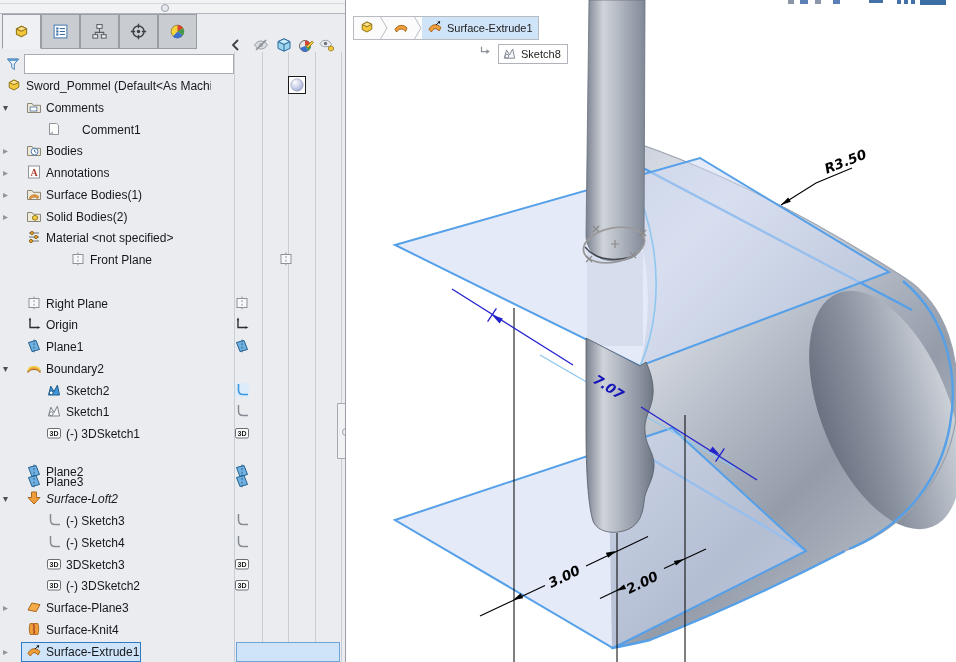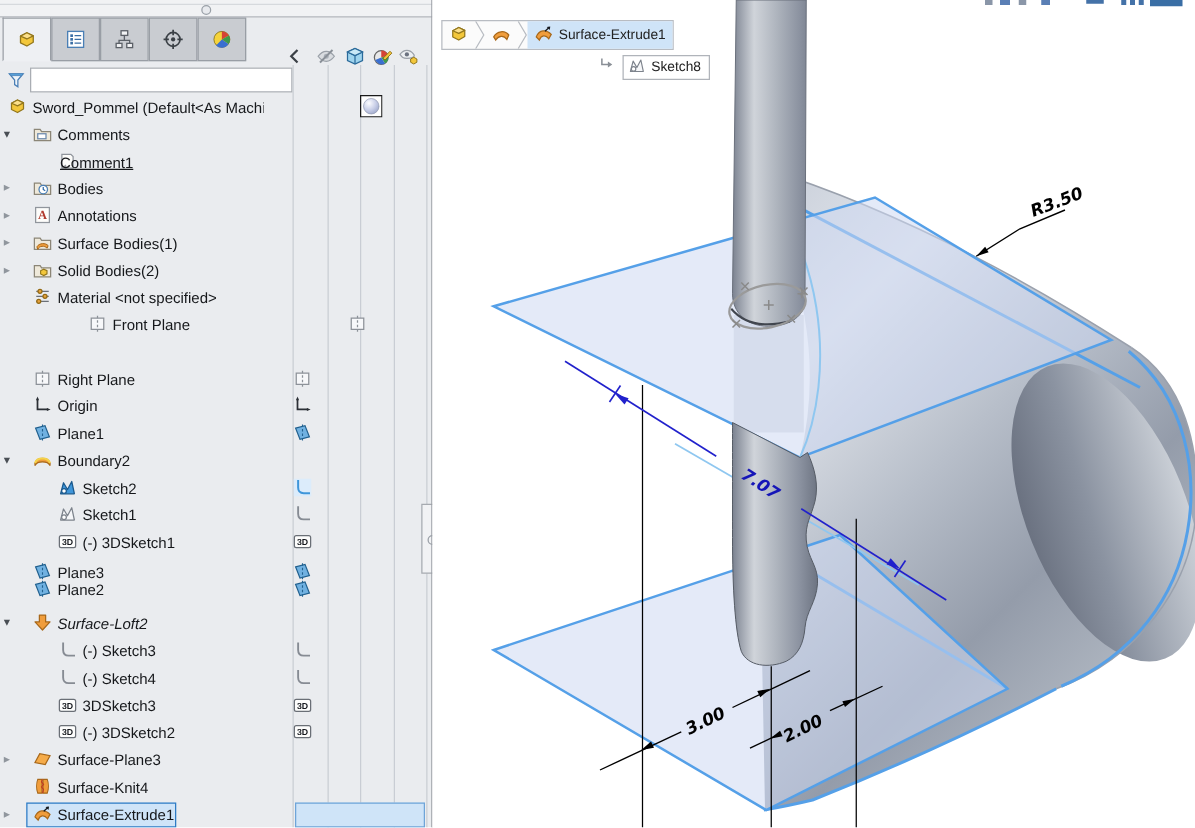--- a/index.html
+++ b/index.html
@@ -175,21 +175,21 @@
               <path d="M1.5 4.5h4.6l1.2 1.8h7.2v7.2H1.5z" fill="#efe9da" stroke="#8c8677"></path>
               <rect x="4.2" y="8" width="6.6" height="4" fill="#fff" stroke="#6b89ac"></rect>
             </svg></span>
           <span class="tlabel" style="left: 46px;">Comments</span>
         </div>
         <div class="trow" style="top: 119.5px;">
           <span class="ticon" style="left: 46px;"><svg viewBox="0 0 16 16" width="16" height="16">
               <path d="M3.5 2.5h7.2l1.8 1.8v9.2H3.5z" fill="#fcfcfa" stroke="#90959c"></path>
               <path d="M3.5 13.5 6.5 11v2.5z" fill="#d8d8d4" stroke="#90959c" stroke-width=".7"></path>
             </svg></span>
-          <span class="tlabel" style="left: 48px; text-decoration: underline;">Comment1</span>
+          <span class="tlabel" style="left: 82px;">Comment1</span>
         </div>
         <div class="trow" style="top: 141.25px;">
           <span class="exp closed">▸</span>
           <span class="ticon" style="left: 26px;"><svg viewBox="0 0 16 16" width="16" height="16">
               <path d="M1.5 4.5h4.6l1.2 1.8h7.2v7.2H1.5z" fill="#efe9da" stroke="#8c8677"></path>
               <circle cx="8.6" cy="9.6" r="3.4" fill="#fff" stroke="#4a7fb5"></circle>
               <path d="M8.6 7.6v2l1.6 1" stroke="#2f6ba8" fill="none"></path>
             </svg></span>
           <span class="tlabel" style="left: 46px;">Bodies</span>
         </div>
@@ -316,21 +316,21 @@
           <span class="ticon" style="left: 26px;"><svg viewBox="0 0 16 16" width="16" height="16">
               <path d="M2.5 4.5 10 2.5l3.5 9-7.5 2z" fill="#5aa7de" fill-opacity=".85" stroke="#22618f"></path>
               <path d="M8 1.5v13" stroke="#22618f" stroke-dasharray="2 1.6" stroke-width=".9"></path>
             </svg></span>
           <span class="tlabel" style="left: 46px;">Plane2</span>
           <span class="ticon" style="left: 234px;"><svg viewBox="0 0 16 16" width="16" height="16">
               <path d="M2.5 4.5 10 2.5l3.5 9-7.5 2z" fill="#5aa7de" fill-opacity=".85" stroke="#22618f"></path>
               <path d="M8 1.5v13" stroke="#22618f" stroke-dasharray="2 1.6" stroke-width=".9"></path>
             </svg></span>
         </div>
-        <div class="trow" style="top: 448px;">
+        <div class="trow" style="top: 472px;">
           <span class="ticon" style="left: 26px;"><svg viewBox="0 0 16 16" width="16" height="16">
               <path d="M2.5 4.5 10 2.5l3.5 9-7.5 2z" fill="#5aa7de" fill-opacity=".85" stroke="#22618f"></path>
               <path d="M8 1.5v13" stroke="#22618f" stroke-dasharray="2 1.6" stroke-width=".9"></path>
             </svg></span>
           <span class="tlabel" style="left: 46px;">Plane3</span>
           <span class="ticon" style="left: 234px;"><svg viewBox="0 0 16 16" width="16" height="16">
               <path d="M2.5 4.5 10 2.5l3.5 9-7.5 2z" fill="#5aa7de" fill-opacity=".85" stroke="#22618f"></path>
               <path d="M8 1.5v13" stroke="#22618f" stroke-dasharray="2 1.6" stroke-width=".9"></path>
             </svg></span>
         </div>

